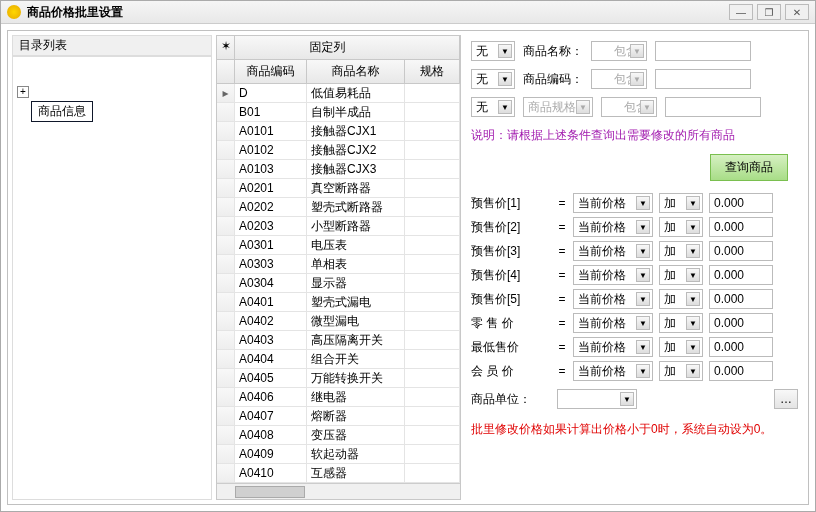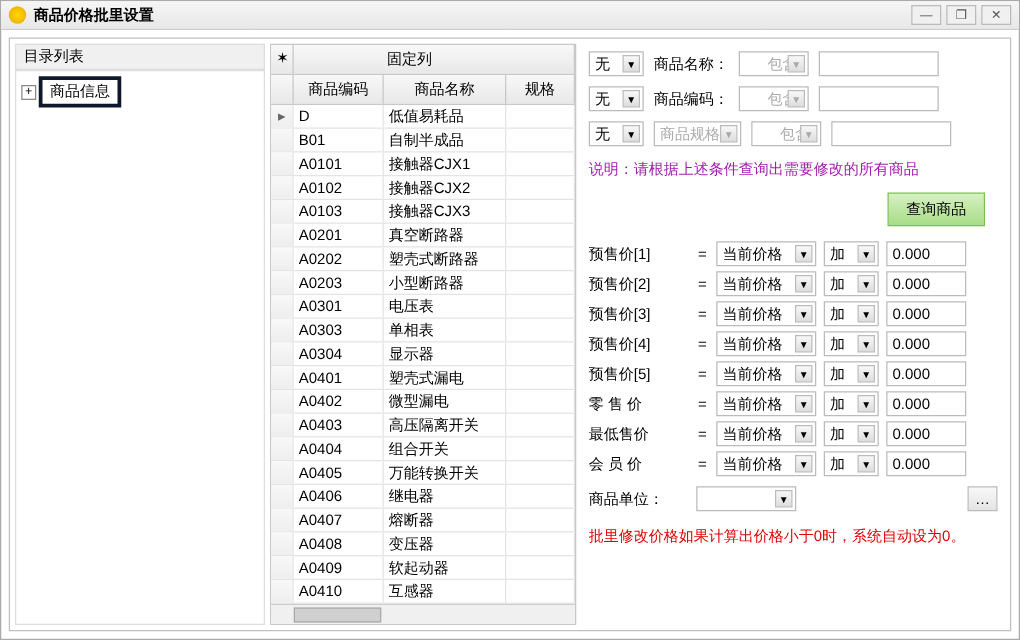--- a/index.html
+++ b/index.html
@@ -9,21 +9,21 @@
 .titlebar .icon { width: 14px; height: 14px; border-radius: 50%; background: radial-gradient(#ffd700, #e6a800); margin-right: 6px; }
 .titlebar .title { flex: 1; font-weight: bold; }
 .titlebar .wbtn { width: 24px; height: 16px; margin-left: 4px; border: 1px solid #bbb; background: #f0f0f0; display: flex; align-items: center; justify-content: center; font-size: 10px; color: #555; cursor: pointer; }
 .body { flex: 1; padding: 6px; display: flex; flex-direction: column; gap: 6px; }
 .main-panel { flex: 1; border: 1px solid #c0c0c0; display: flex; padding: 4px; gap: 4px; min-height: 0; }
 .tree-panel { width: 200px; display: flex; flex-direction: column; }
 .tree-header { background: #f0f0f0; padding: 1px 6px; border: 1px solid #ddd; }
 .tree-body { flex: 1; border: 1px solid #ddd; padding: 4px; }
 .tree-node { display: flex; align-items: center; gap: 2px; cursor: pointer; }
 .tree-exp { width: 12px; height: 12px; border: 1px solid #888; display: flex; align-items: center; justify-content: center; font-size: 10px; line-height: 1; }
-.tree-label { border: 3px solid #0f172a; padding: 1px 6px; background: #fff; }
+.tree-label { border: 1px solid #0f172a; padding: 1px 6px; background: #fff; margin-top: 40px; }
 .grid-panel { width: 245px; display: flex; flex-direction: column; border: 1px solid #c8c8c8; min-height: 0; }
 .grid-head { background: linear-gradient(#f8f8f8, #e8e8e8); display: flex; border-bottom: 1px solid #c8c8c8; flex-shrink: 0; }
 .gh { border-right: 1px solid #c8c8c8; padding: 3px 4px; text-align: center; }
 .gh0 { width: 18px; }
 .gh1 { width: 72px; }
 .gh2 { width: 98px; }
 .gh3 { flex: 1; }
 .grid-body { flex: 1; overflow-y: auto; overflow-x: hidden; }
 .grow { display: flex; border-bottom: 1px solid #e4e4e4; height: 19px; align-items: center; }
 .gc { border-right: 1px solid #e4e4e4; padding: 1px 4px; height: 100%; display: flex; align-items: center; overflow: hidden; white-space: nowrap; }

